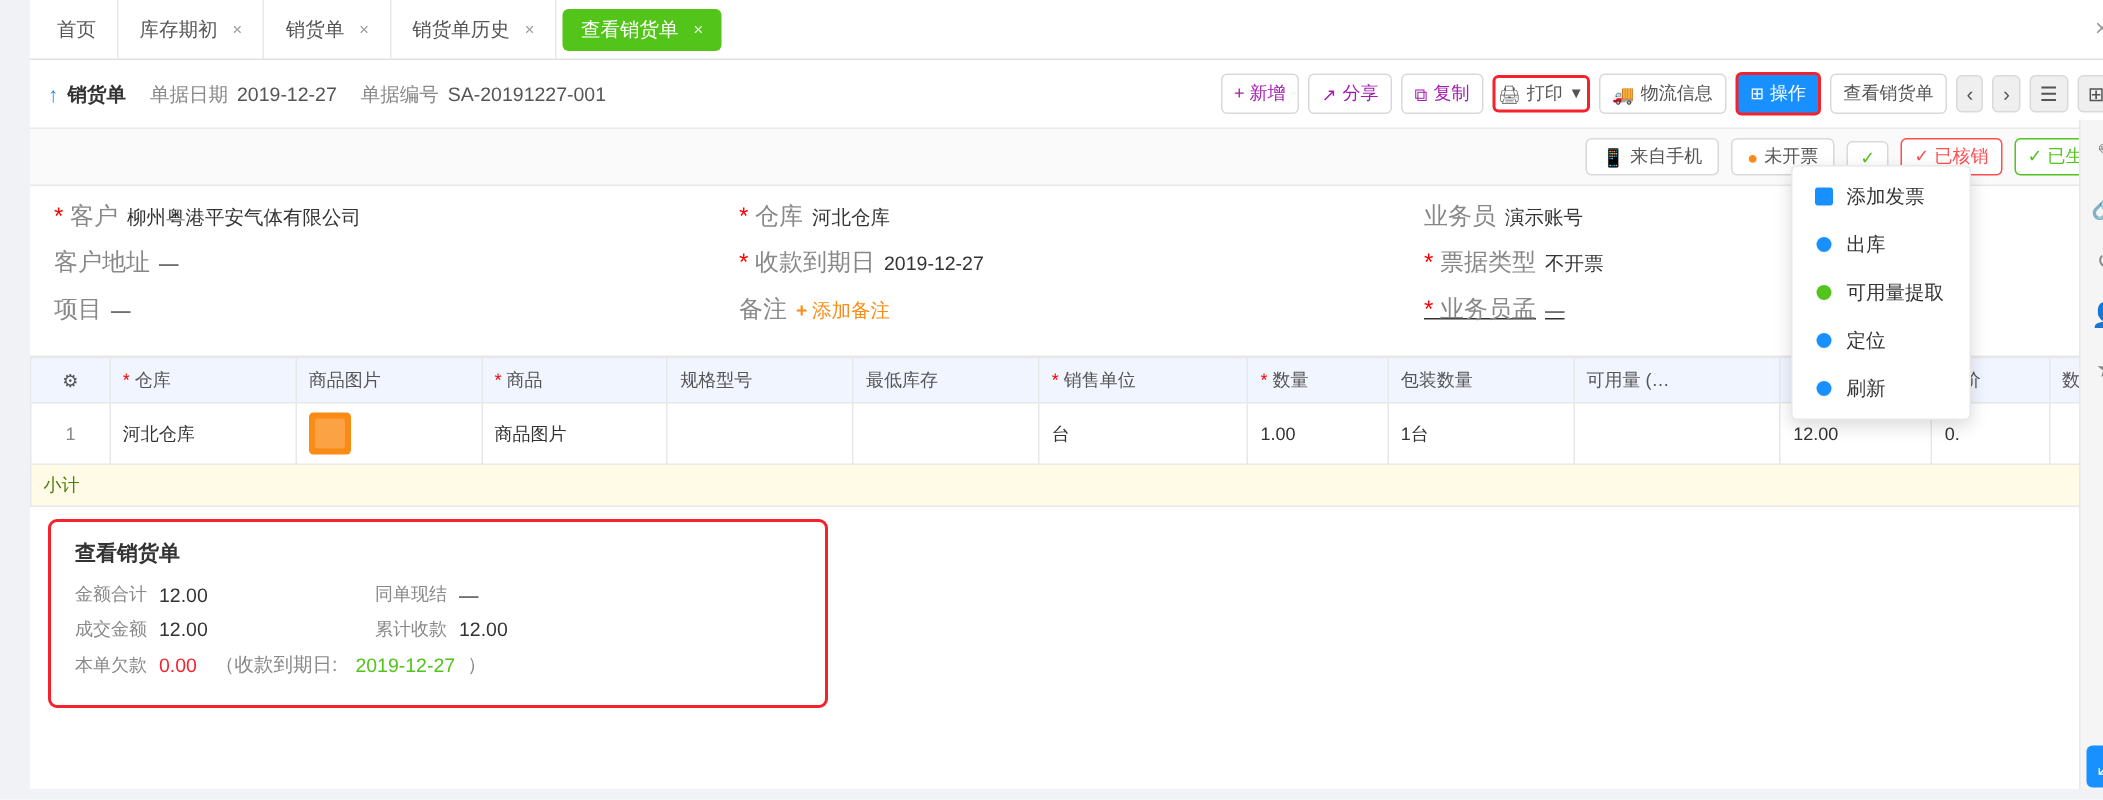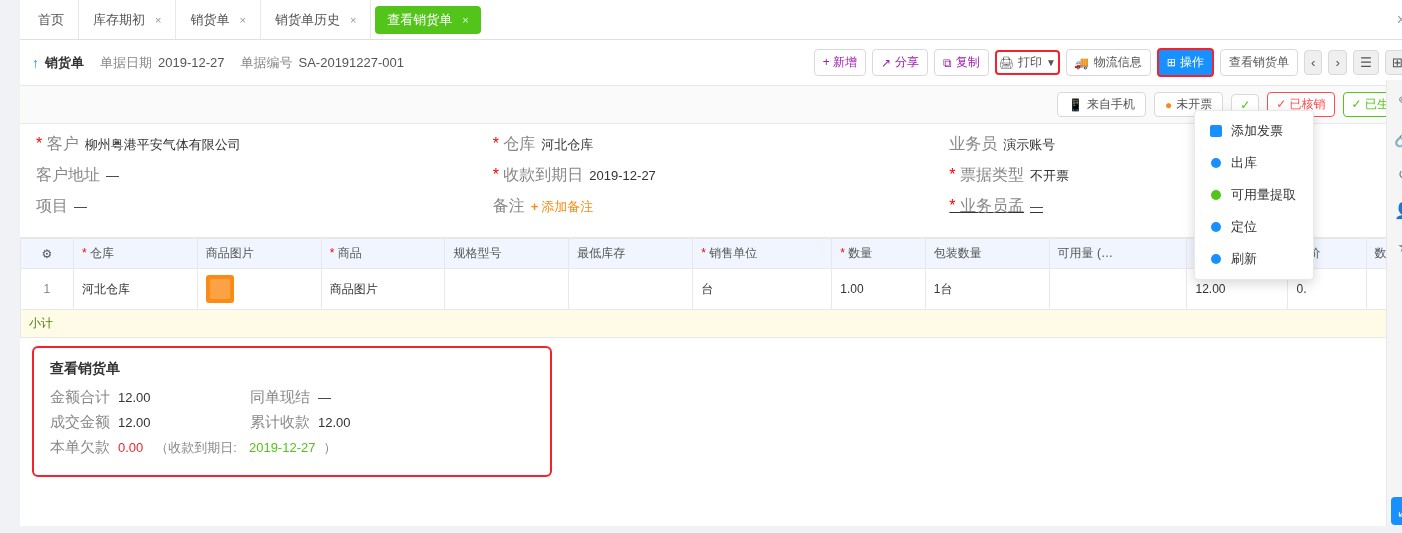--- a/index.html
+++ b/index.html
@@ -86,21 +86,21 @@
     .product-img-inner { width: 20px; height: 20px; background: #fff3; border-radius: 2px; }
 
     
     .payment-box {
       margin: 8px 12px; border: 2px solid #f5222d; border-radius: 6px;
       padding: 12px 16px; background: #fff; max-width: 520px;
     }
     .payment-title { font-weight: bold; color: #333; margin-bottom: 10px; font-size: 14px; }
     .payment-row { display: flex; gap: 40px; margin-bottom: 6px; }
     .payment-item { display: flex; align-items: center; gap: 8px; min-width: 160px; }
-    .payment-label { color: #888; font-size: 15px; }
+    .payment-label { color: #888; font-size: 12px; }
     .payment-value { color: #333; font-size: 13px; }
     .payment-value.red { color: #f5222d; }
     .payment-value.green-date { color: #52c41a; }
 
     
     .dropdown-menu {
       position: absolute; top: 70px; right: 108px; z-index: 1000;
       background: #fff; border: 1px solid #e8e8e8; border-radius: 4px;
       box-shadow: 0 4px 12px rgba(0,0,0,0.15); min-width: 120px;
       padding: 4px 0;

